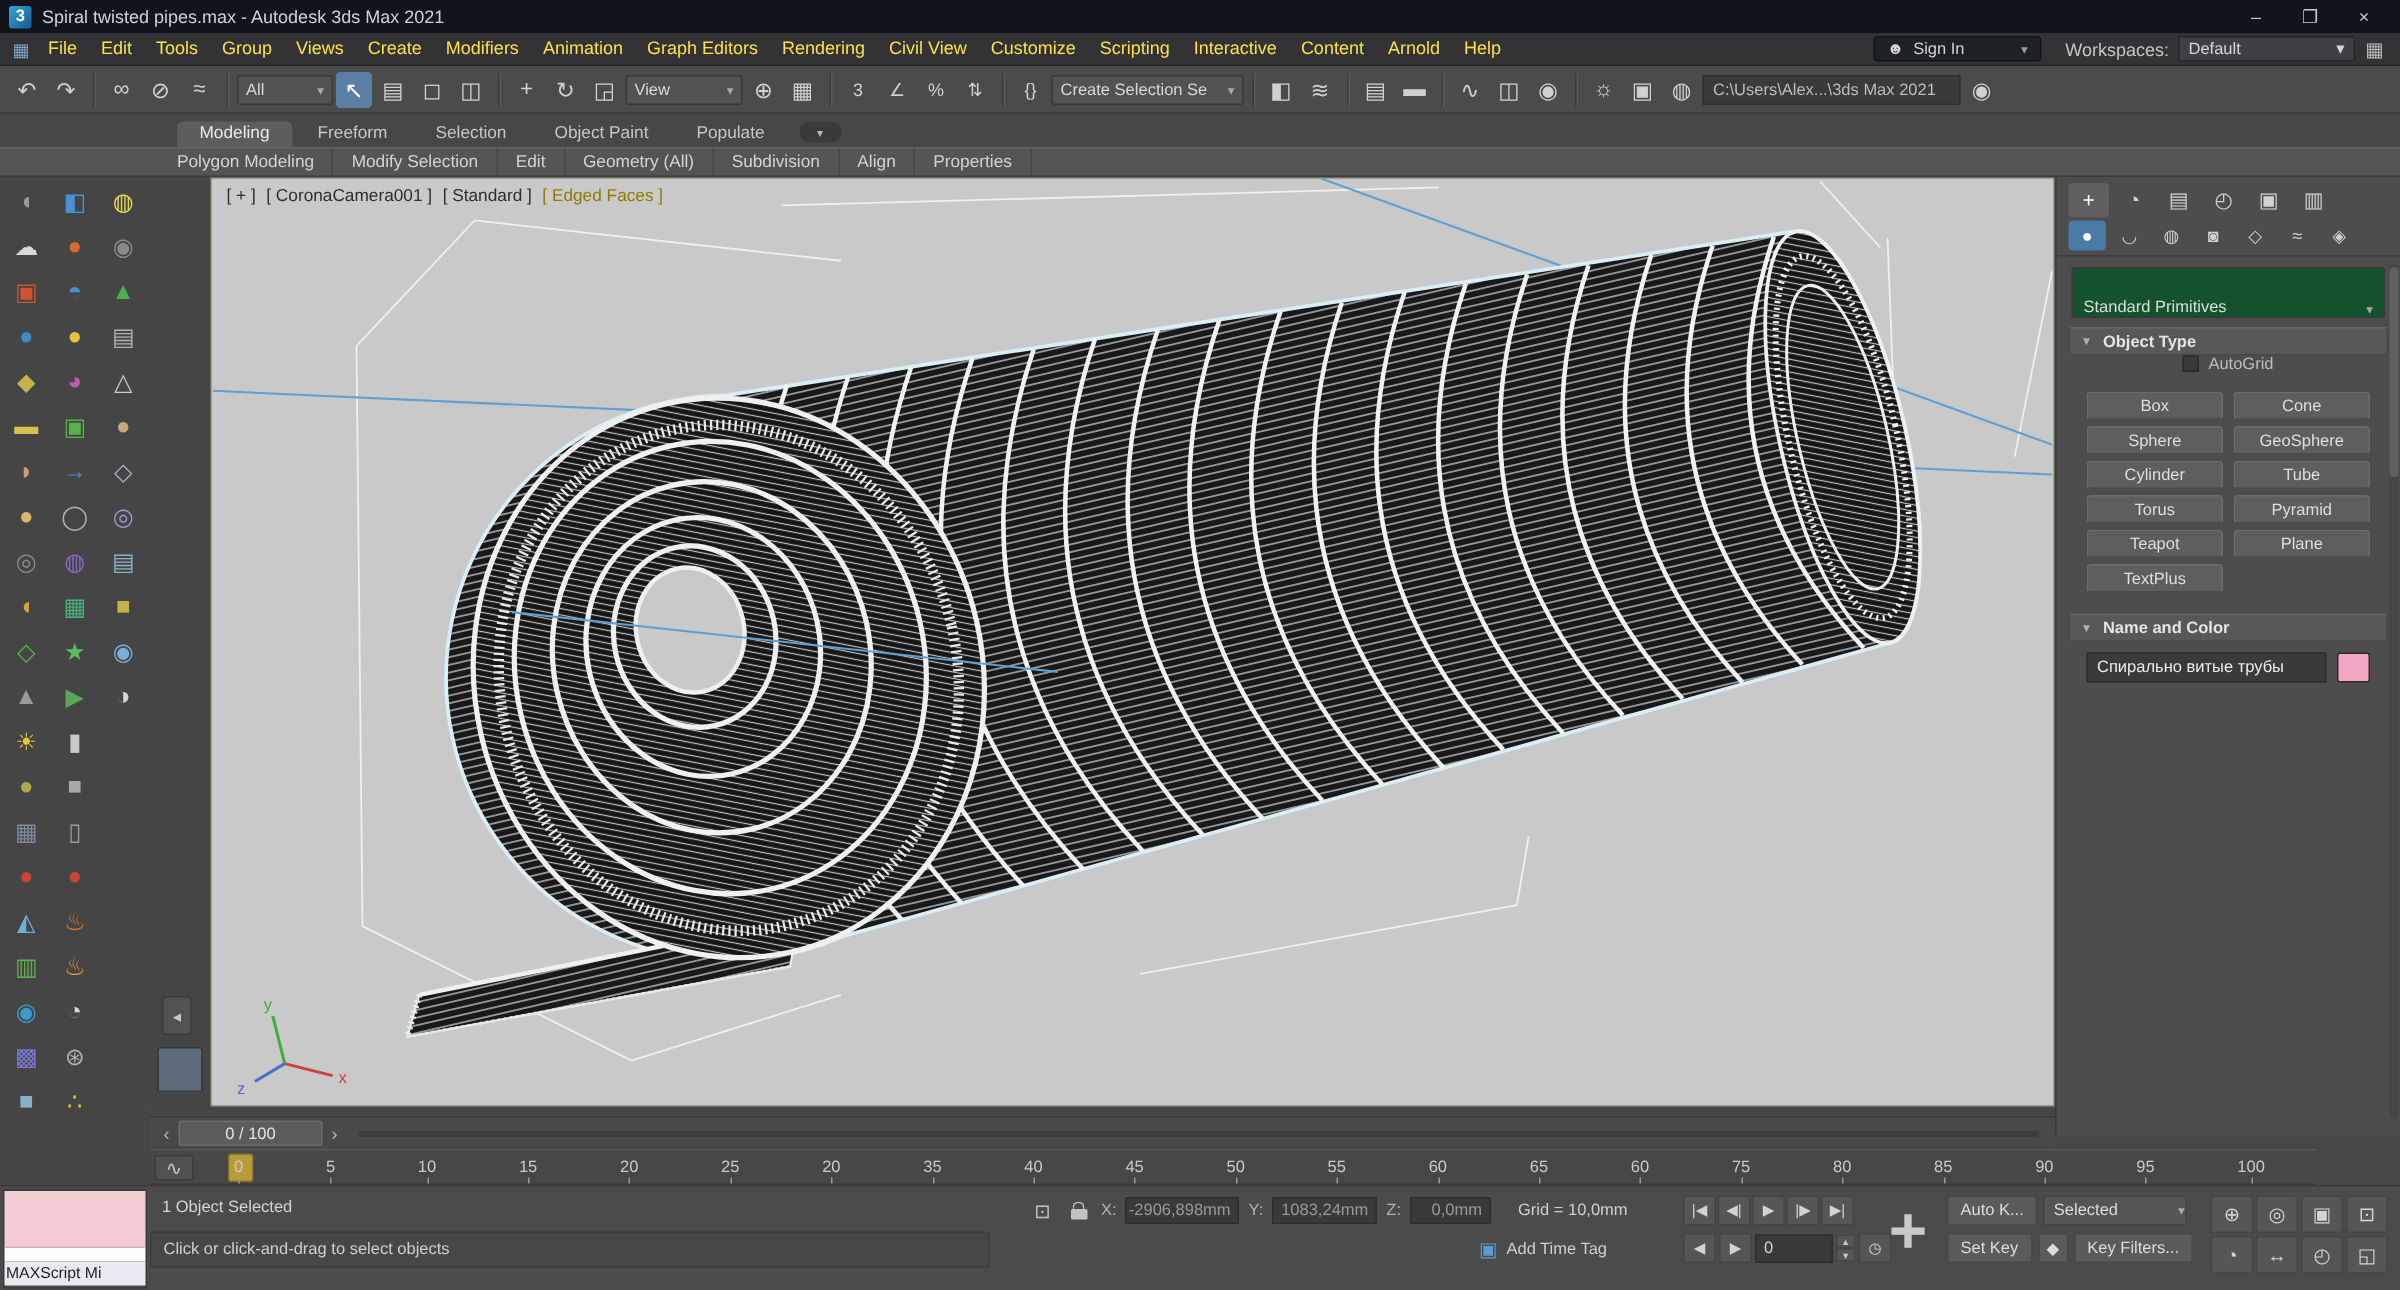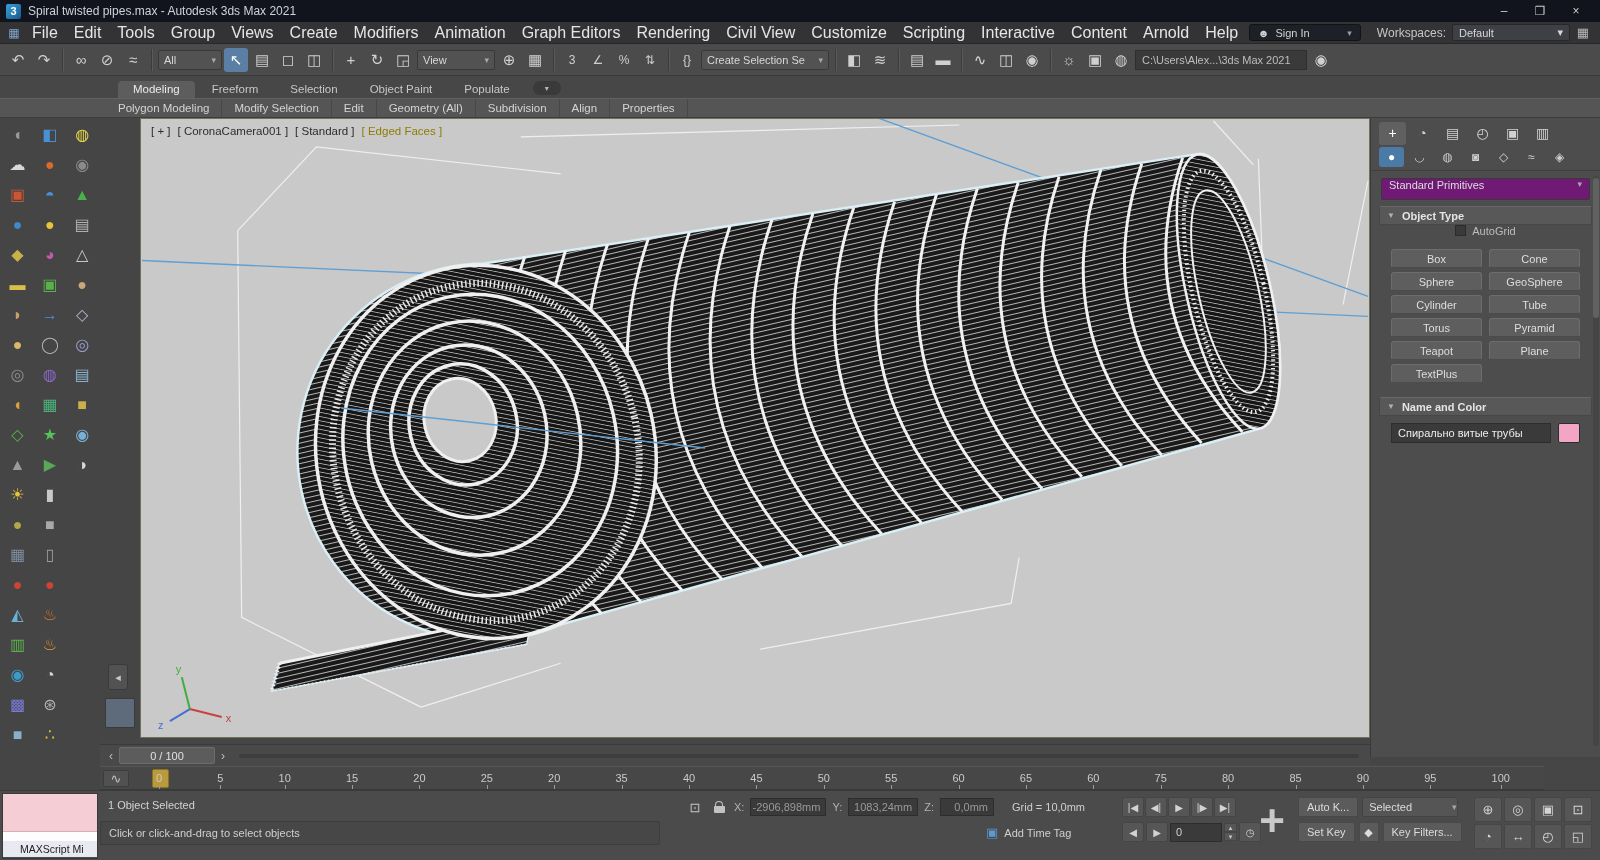--- a/index.html
+++ b/index.html
@@ -10,21 +10,21 @@
   
   .titlebar { position:absolute; left:0; top:0; width:1600px; height:22px; background:#11141c; display:flex; align-items:center; padding:0 6px; gap:7px; }
   .app-logo { width:15px; height:15px; background:linear-gradient(135deg,#35a3dc,#17588c); color:#fff; font-weight:bold; font-size:11px; display:flex; align-items:center; justify-content:center; border-radius:2px; }
   .title-text { font-size:12px; color:#ced2da; }
   .win-btns { margin-left:auto; display:flex; }
   .win-btn { width:36px; height:22px; display:flex; align-items:center; justify-content:center; color:#c9c9c9; font-size:12px; }
 
   
   .menubar { position:absolute; top:22px; left:0; width:1600px; height:22px; background:#333336; display:flex; align-items:center; padding:0 4px; border-bottom:1px solid #27272a; }
   .menu-appicon { width:20px; text-align:center; color:#7fa6cc; font-size:12px; }
-  .menu-item { padding:0 8px; line-height:21px; color:#e5e5e5; font-size:16px; }
+  .menu-item { padding:0 8px; line-height:21px; color:#fde047; font-size:12px; }
   .signin-box { margin-left:auto; display:flex; align-items:center; background:#1e2028; border:1px solid #121318; border-radius:3px; height:17px; padding:0 8px; gap:6px; width:112px; color:#d2d2d2; font-size:11px; }
   .signin-box .arrow { margin-left:auto; font-size:9px; color:#9a9a9a; }
   .ws-label { margin:0 6px 0 16px; color:#c6c6c6; font-size:12px; }
   .ws-dd { display:flex; align-items:center; justify-content:space-between; width:118px; background:#3e4046; border:1px solid #27272a; height:17px; padding:0 6px; border-radius:2px; color:#d6d6d6; }
   .menu-endicon { width:26px; text-align:center; color:#b8b8b8; font-size:13px; }
 
   
   .toolbar { position:absolute; top:44px; left:0; width:1600px; height:32px; background:#4b4b4b; border-bottom:1px solid #3a3a3a; display:flex; align-items:center; padding:0 6px; gap:2px; }
   .tb-icon { width:24px; height:24px; display:flex; align-items:center; justify-content:center; color:#d0d0d0; font-size:15px; border-radius:3px; flex:0 0 auto; }
   .tb-icon.small { font-size:12px; }
@@ -60,21 +60,21 @@
   .vp-label .seg.shading { color:#8f7c00; }
 
   
   .rightpanel { position:absolute; left:1370px; top:118px; width:230px; height:639px; background:#4d4d4d; border-left:1px solid #3a3a3a; }
   .cp-tabs { display:flex; align-items:center; height:28px; padding:3px 8px 1px; gap:3px; }
   .cp-tab { width:27px; height:23px; display:flex; align-items:center; justify-content:center; font-size:14px; color:#d2d2d2; border-radius:3px; }
   .cp-tab.active { background:#606060; color:#ffffff; }
   .cp-subtabs { display:flex; height:25px; padding:0 8px 3px; gap:3px; align-items:center; border-bottom:1px solid #3e3e3e; }
   .cp-subtab { width:25px; height:20px; display:flex; align-items:center; justify-content:center; font-size:12px; color:#cfcfcf; border-radius:3px; }
   .cp-subtab.active { background:#4a7ba6; color:#fff; }
-  .cp-dd { margin:7px 10px 4px; height:22px; background:#701a75; border:1px solid #393939; display:flex; align-items:flex-start; justify-content:space-between; padding:0 7px; border-radius:2px; color:#dcdcdc; }
+  .cp-dd { margin:7px 10px 4px; height:34px; background:#14532d; border:1px solid #393939; display:flex; align-items:flex-end; justify-content:space-between; padding:0 7px; border-radius:2px; color:#dcdcdc; }
   .cp-dd .arrow { font-size:9px; color:#a8a8a8; }
   .rollout { margin:6px 8px 0; }
   .rollout-hd { height:19px; background:#585858; border:1px solid #474747; border-top-color:#686868; display:flex; align-items:center; gap:7px; padding:0 7px; color:#e4e4e4; border-radius:2px; font-weight:bold; font-size:11px; }
   .rollout-hd .arrow { font-size:8px; color:#b0b0b0; font-weight:normal; }
   .autogrid { display:flex; justify-content:center; align-items:flex-start; gap:6px; height:22px; color:#bdbdbd; }
   .checkbox { width:11px; height:11px; background:#3a3a3a; border:1px solid #2b2b2b; }
   .btn-grid { display:grid; grid-template-columns:1fr 1fr; gap:4px 7px; padding:2px 12px 8px; }
   .cp-btn { height:19px; background:#5e5e5e; border:1px solid #6d6d6d; border-bottom-color:#4b4b4b; border-radius:3px; color:#dedede; display:flex; align-items:center; justify-content:center; }
   .name-row { display:flex; gap:7px; padding:7px 12px; align-items:center; }
   .name-field { flex:1; height:20px; background:#3a3a3a; border:1px solid #2d2d2d; color:#ececec; display:flex; align-items:center; padding:0 6px; white-space:nowrap; overflow:hidden; }
@@ -93,21 +93,21 @@
   .ruler-handle { position:absolute; left:52px; top:2px; width:17px; height:19px; background:#b99b3c; border:1px solid #8a7424; border-radius:2px; }
   .ruler-inner { flex:1; display:flex; justify-content:space-between; }
   .tick { color:#cacaca; font-size:11px; position:relative; }
   .tick::after { content:""; position:absolute; left:50%; bottom:-5px; width:1px; height:4px; background:#9a9a9a; }
 
   
   .statusbar { position:absolute; left:0; top:790px; width:1600px; height:70px; background:#4b4b4b; border-top:1px solid #3a3a3a; }
   .maxscript { position:absolute; left:2px; top:2px; width:96px; height:66px; border:1px solid #3a3a3a; }
   .ms-pink { height:38px; background:#f5cdd4; border-bottom:1px solid #d8aeb6; }
   .ms-white { height:9px; background:#fdfdfd; }
-  .ms-label { height:16px; background:#e9e9f2; color:#1c1c1c; display:flex; align-items:center; padding:0 17px; font-size:10.5px; white-space:nowrap; overflow:hidden; }
+  .ms-label { height:16px; background:#e9e9f2; color:#1c1c1c; display:flex; align-items:center; padding:0 1px; font-size:10.5px; white-space:nowrap; overflow:hidden; }
   .sb-selected { position:absolute; left:108px; top:8px; color:#d4d4d4; }
   .sb-prompt { position:absolute; left:100px; top:30px; width:560px; height:24px; background:#474747; border:1px solid #3d3d3d; border-radius:2px; display:flex; align-items:center; padding:0 8px; color:#cfcfcf; }
   .sb-coords { position:absolute; left:686px; top:7px; display:flex; align-items:center; gap:6px; }
   .sb-mini { width:18px; height:18px; display:flex; align-items:center; justify-content:center; color:#c2c2c2; font-size:13px; }
   .lock { display:flex; flex-direction:column; align-items:center; width:18px; height:18px; justify-content:center; }
   .lock-top { width:8px; height:5px; border:1.5px solid #c2c2c2; border-bottom:none; border-radius:4px 4px 0 0; }
   .lock-bot { width:11px; height:7px; background:#c2c2c2; border-radius:1px; }
   .coord-label { color:#b2b2b2; }
   .sb-field { height:18px; background:#3a3a3a; border:1px solid #2d2d2d; color:#999999; display:flex; align-items:center; justify-content:flex-end; padding:0 5px; }
   .grid-label { color:#cfcfcf; margin-left:12px; }

